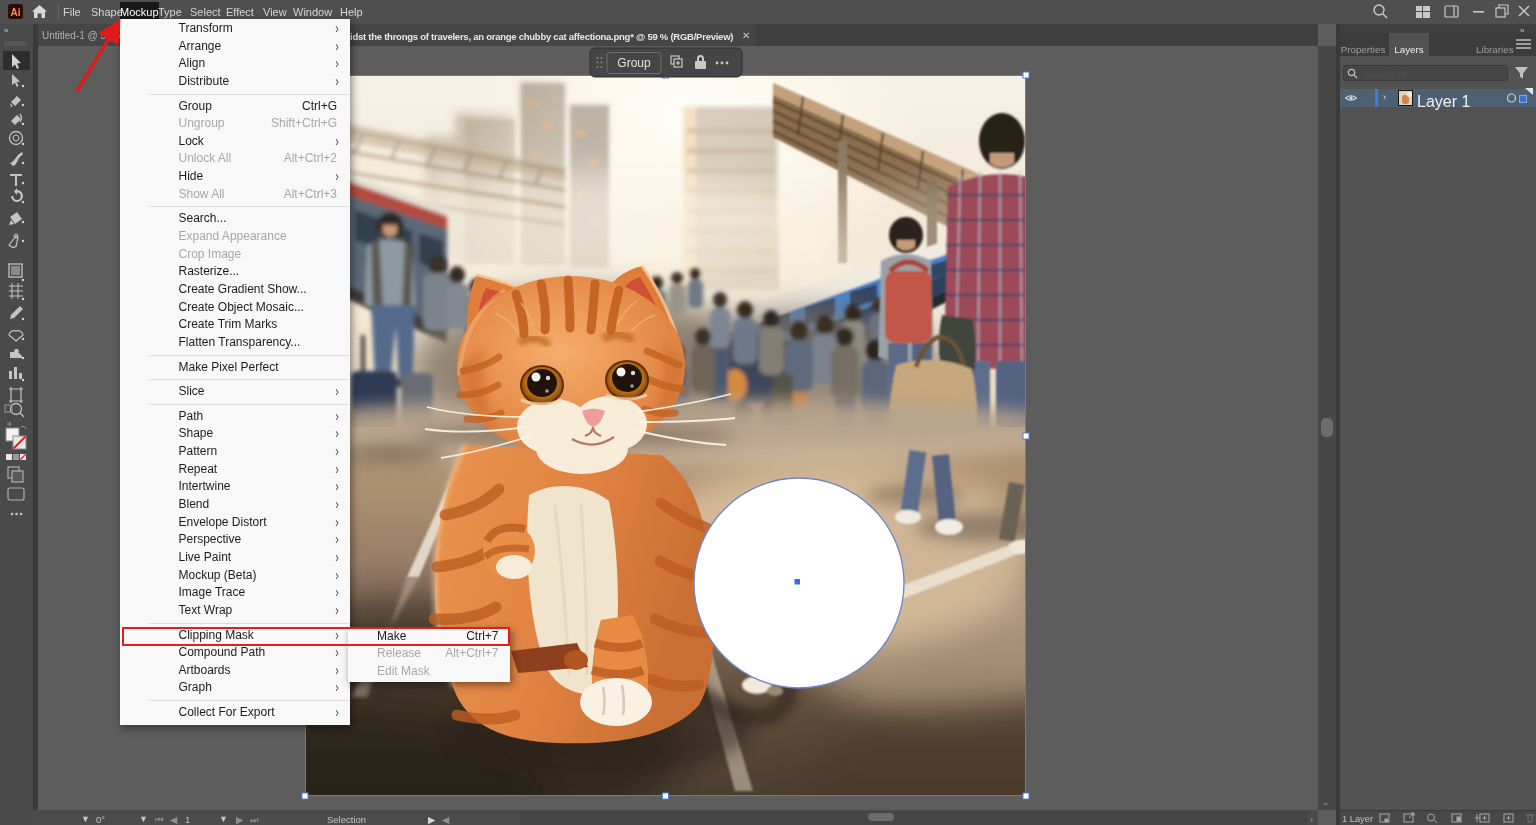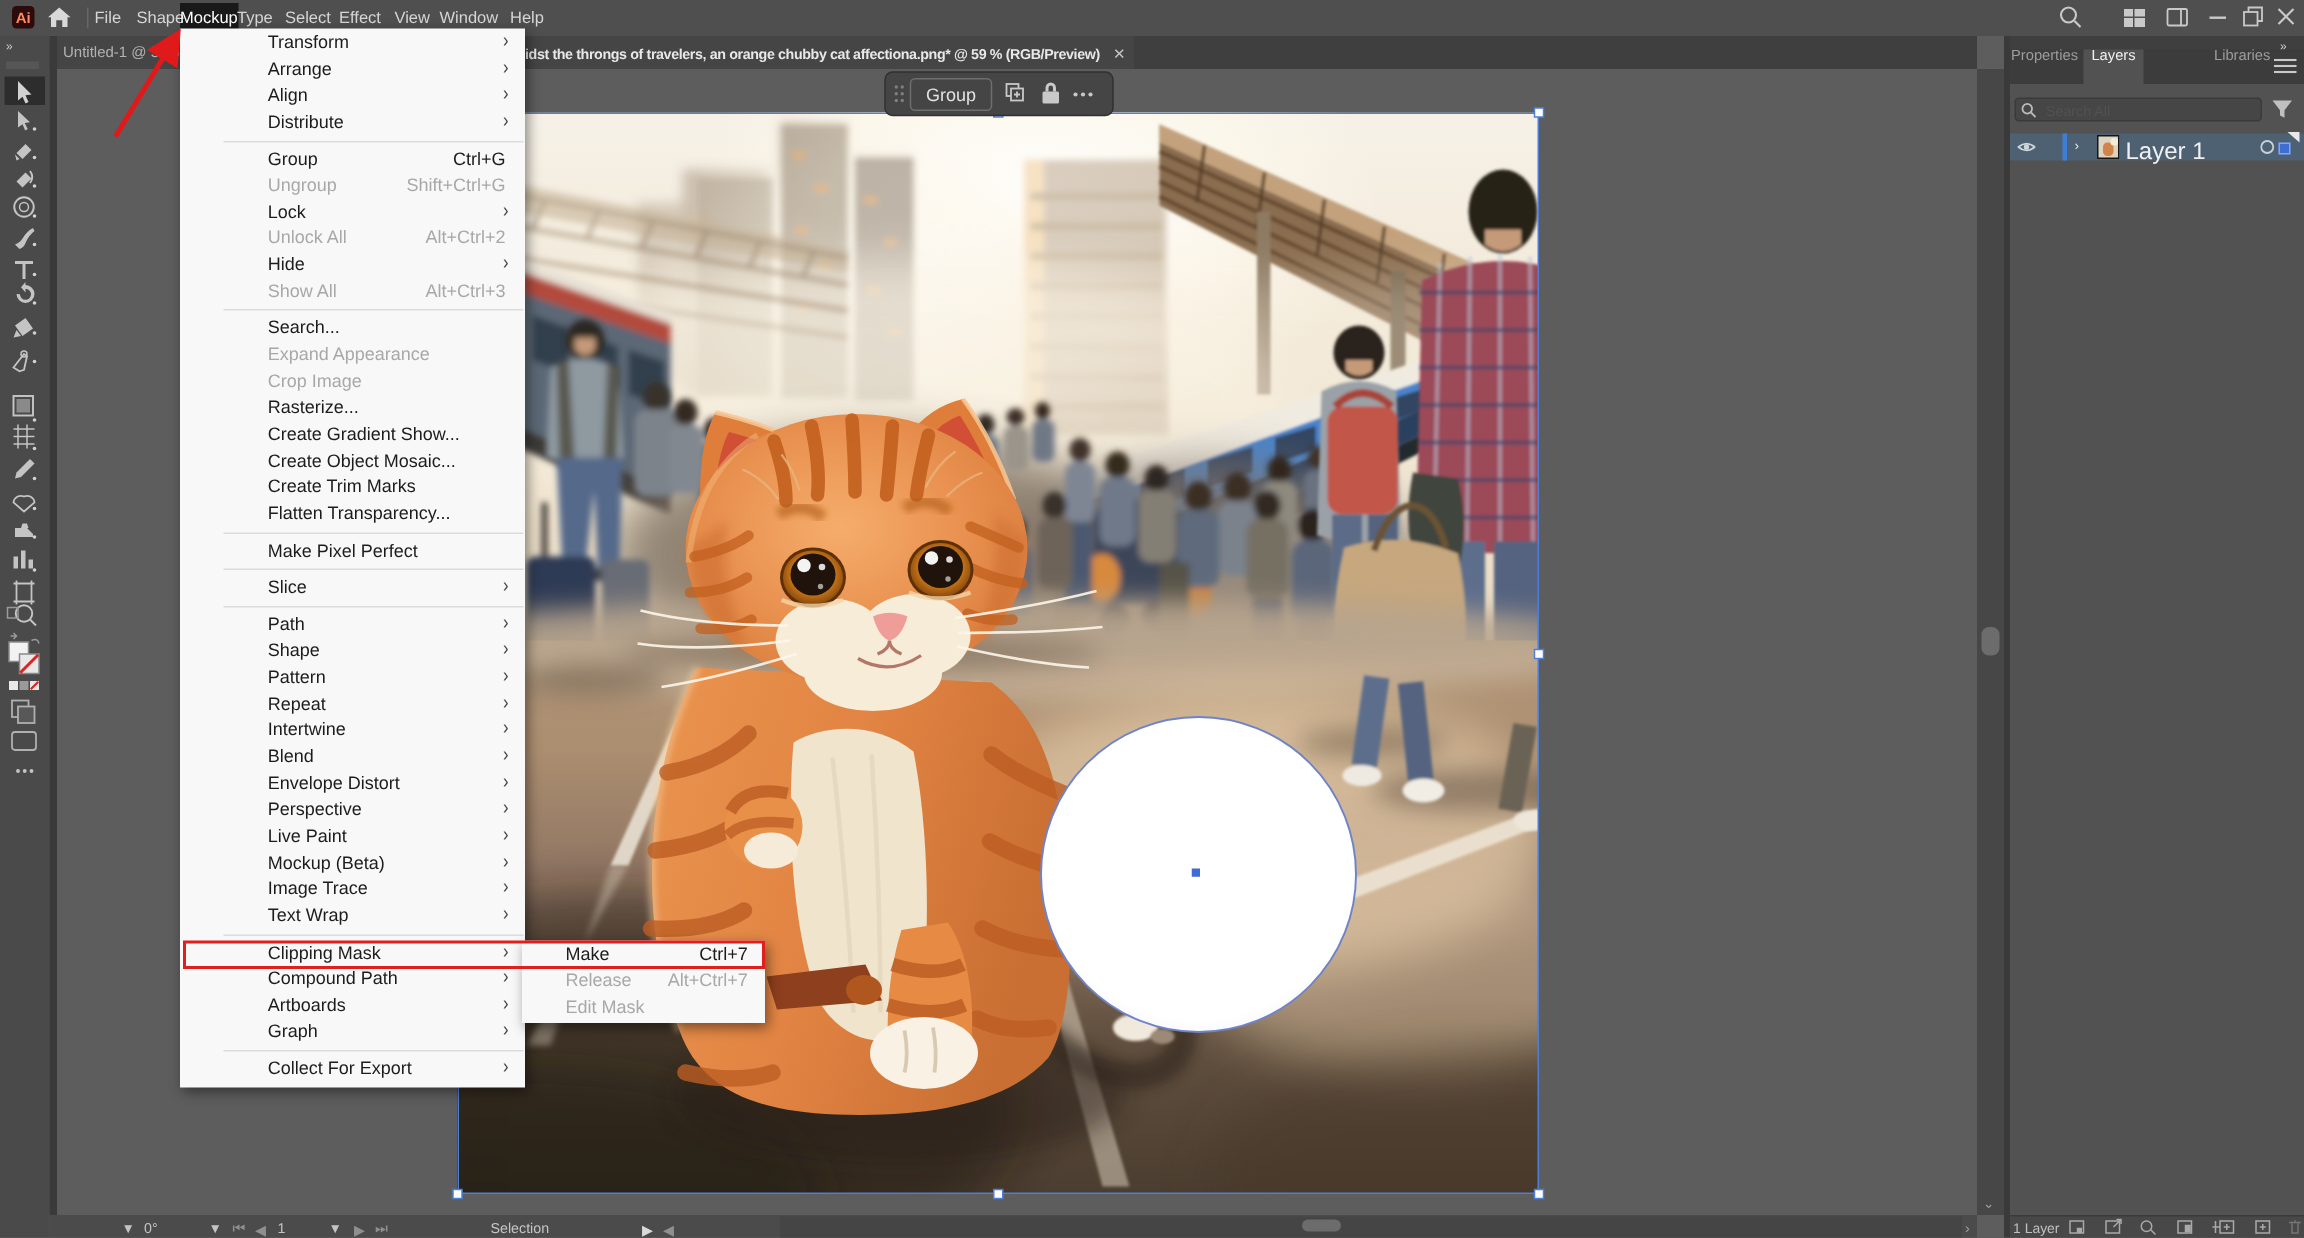--- a/index.html
+++ b/index.html
@@ -37,21 +37,21 @@
   font-size:11px; text-align:left; }
 #objhl { position:absolute; left:120px; top:2px; width:39px; height:19px; background:#191919; }
 
 
 .tabtxt { position:absolute; font-size:10px; color:#b2b2b2; top:30px; white-space:nowrap; }
 
 
 .st { position:absolute; top:814px; font-size:9.5px; color:#c4c4c4; white-space:nowrap; }
 
 
-.ptab { position:absolute; font-size:9.8px; color:#9d9d9d; top:26px; height:23px; line-height:23px; text-align:center; }
+.ptab { position:absolute; font-size:9.8px; color:#9d9d9d; top:38px; height:23px; line-height:23px; text-align:center; }
 </style>
 </head>
 <body>
 <div class="abs" id="titlebar"></div>
 <div class="abs" id="tabbar"></div>
 <div class="abs" id="toolbar"></div>
 <div class="abs" id="toolbaredge"></div>
 <div class="abs" id="vscroll"></div>
 <div class="abs" id="statusbar"></div>
 <div class="abs" id="panelgap"></div>

